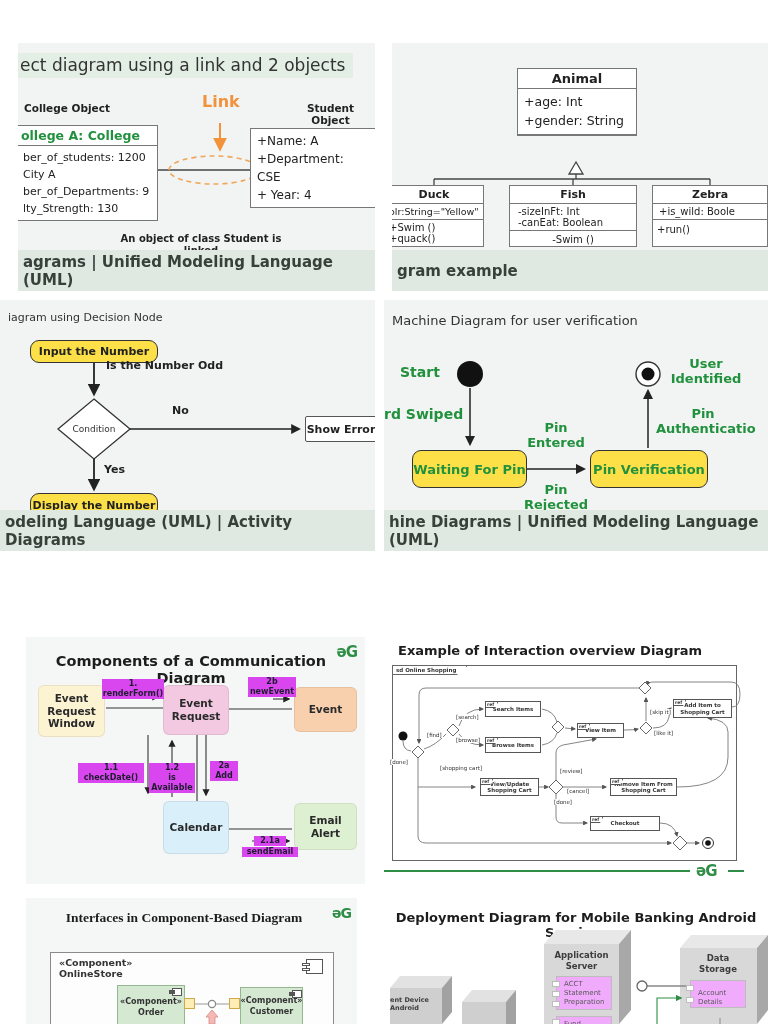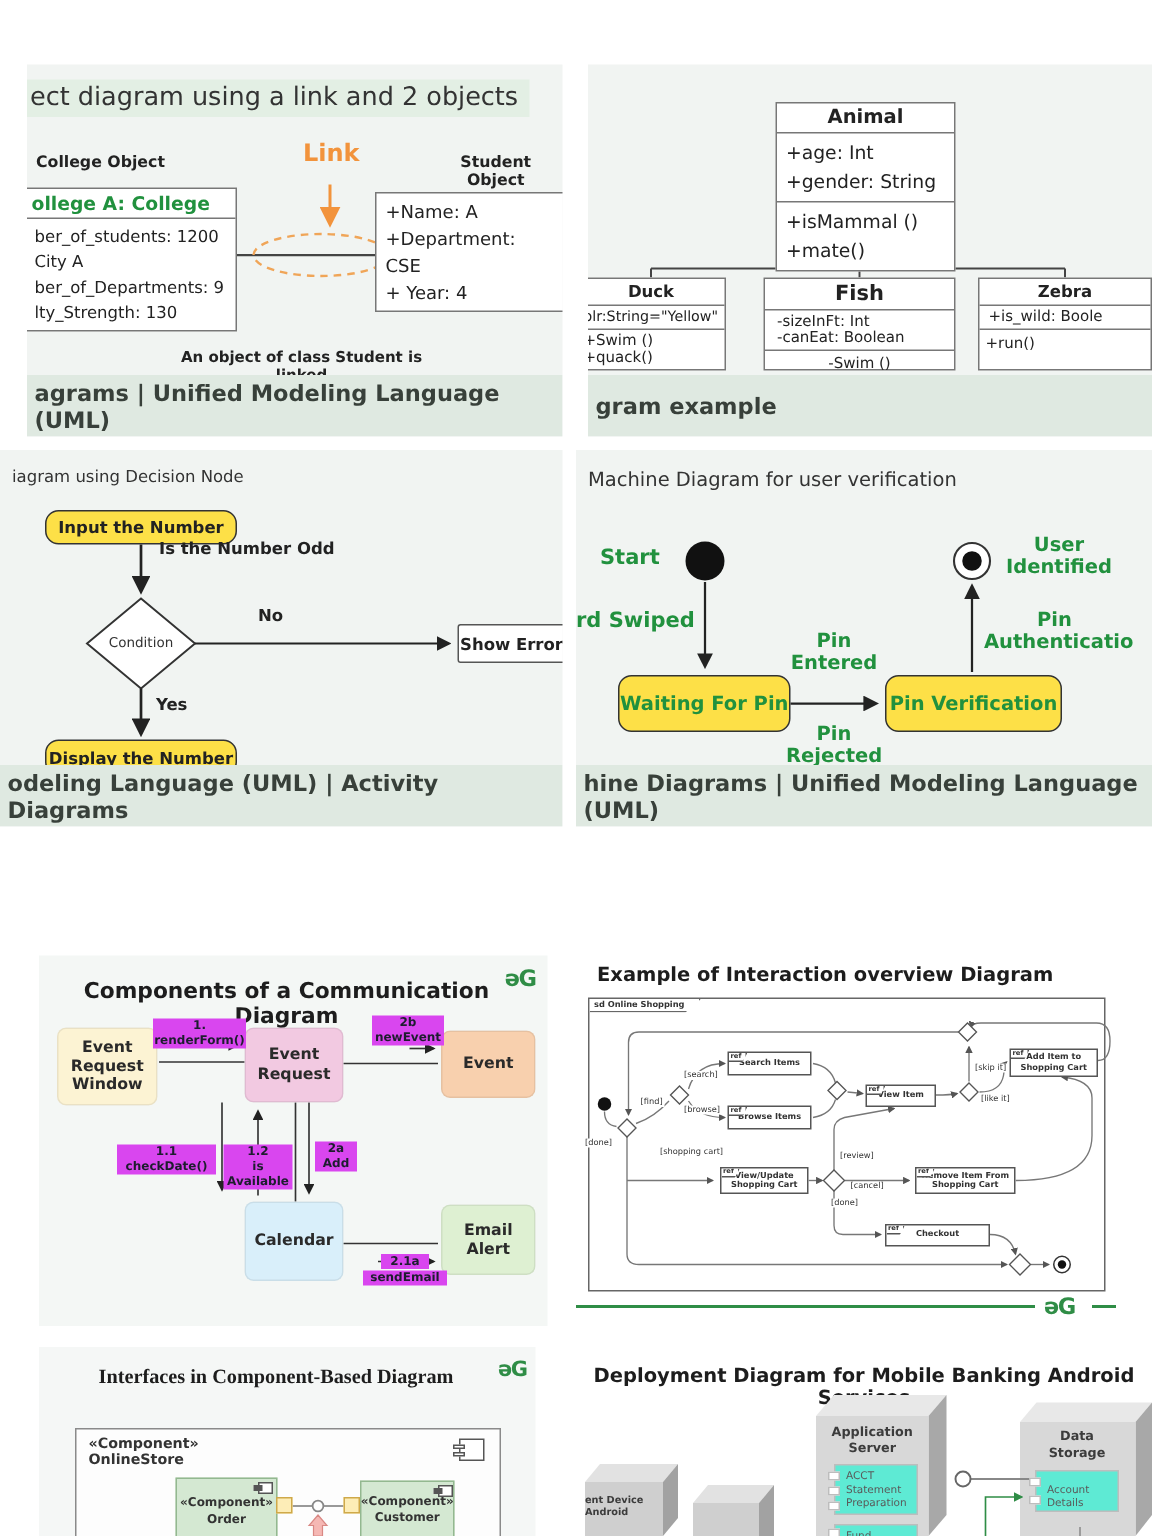--- a/index.html
+++ b/index.html
@@ -31,21 +31,21 @@
           clip-path:polygon(0 0,100% 0,72% 100%,0 100%);line-height:1.2;}
   .guard{position:absolute;font-size:5.5px;color:#333;background:#fff;padding:0 1px;line-height:1.1;white-space:nowrap;}
   .gfglogo{position:absolute;font-weight:bold;color:#2f8d46;letter-spacing:-1px;}
   .cicon{position:absolute;border:1.3px solid #555;background:#fff;box-sizing:border-box;}
   .cicon .tab{position:absolute;left:-5px;width:8px;height:3px;border:1px solid #555;background:#fff;box-sizing:border-box;}
   .greenbox{position:absolute;background:#d4e8d2;border:1px solid #93b890;box-sizing:border-box;
             display:flex;align-items:center;justify-content:center;font-size:8px;font-weight:bold;
             color:#333;text-align:center;line-height:1.3;white-space:pre-line;}
   .port{position:absolute;width:11px;height:11px;background:#fdedb7;border:1px solid #cfa94a;box-sizing:border-box;}
   .dplbl{position:absolute;font-weight:bold;color:#3c3c3c;text-align:center;white-space:pre-line;line-height:1.25;}
-  .dpbox{position:absolute;background:#5eead4;border:1px solid #bdbdbd;box-sizing:border-box;color:#5a5a5a;
+  .dpbox{position:absolute;background:#f0abfc;border:1px solid #bdbdbd;box-sizing:border-box;color:#5a5a5a;
          font-size:7px;line-height:1.3;white-space:pre-line;padding:3px 2px 0 7px;}
   .dport{position:absolute;width:8px;height:6px;background:#fff;border:1px solid #bdbdbd;box-sizing:border-box;}
 </style>
 </head>
 <body>
 
 <div class="panel bgp" style="left:18px;top:43px;width:357px;height:248px;">
   <div class="lbl" data-bind="object.title" style="left:0;top:10px;font-weight:normal;font-size:17px;color:#333;background:#e3efe4;padding:2px 8px 3px 2px;text-align:left;">ect diagram using a link and 2 objects</div>
   <div class="lbl" data-bind="object.college_label" style="left:6px;top:59px;font-size:10.5px;">College Object</div>
   <div class="lbl glbl" data-bind="object.link_label" style="left:184px;top:50px;font-size:16px;color:#f2933c;">Link</div>
@@ -81,31 +81,29 @@
 
 <div class="panel bgp" style="left:392px;top:43px;width:376px;height:248px;">
   <svg class="wires" width="376" height="248">
     <path d="M184,131 V136 M42,136 H318 M42,136 V142 M181,136 V142 M318,136 V142" stroke="#444" stroke-width="1.3" fill="none"></path>
     <polygon points="184,119 177,131 191,131" fill="#fff" stroke="#444" stroke-width="1.3"></polygon>
   </svg>
   <div class="umlbox" style="left:125px;top:25px;width:120px;">
     <div class="hdr" data-bind="cls.animal_name" style="font-size:13px;">Animal</div>
     <div class="sec" data-bind="cls.animal_attrs" style="font-size:12.5px;border-bottom:1px solid #777;line-height:1.55;">+age: Int
 +gender: String</div>
-    <div class="sec" data-bind="cls.animal_ops" style="font-size:12.5px;line-height:1.55;">+isMammal ()
-+mate()</div>
   </div>
   <div class="umlbox" style="left:-8px;top:142px;width:100px;height:62px;">
     <div class="hdr" data-bind="cls.duck_name" style="font-size:11px;">Duck</div>
     <div class="sec" data-bind="cls.duck_attr" style="font-size:9.5px;border-bottom:1px solid #777;padding:2px 4px;">olr:String="Yellow"</div>
     <div class="sec" data-bind="cls.duck_ops" style="font-size:10px;padding:2px 4px;">+Swim ()
 +quack()</div>
   </div>
   <div class="umlbox" style="left:117px;top:142px;width:128px;height:62px;">
-    <div class="hdr" data-bind="cls.fish_name" style="font-size:14px;">Fish</div>
+    <div class="hdr" data-bind="cls.fish_name" style="font-size:11px;">Fish</div>
     <div class="sec" data-bind="cls.fish_attrs" style="font-size:10px;border-bottom:1px solid #777;padding:2px 8px;">-sizeInFt: Int
 -canEat: Boolean</div>
     <div class="sec" data-bind="cls.fish_op" style="font-size:10px;text-align:center;padding:3px;">-Swim ()</div>
   </div>
   <div class="umlbox" style="left:260px;top:142px;width:116px;height:62px;">
     <div class="hdr" data-bind="cls.zebra_name" style="font-size:11px;">Zebra</div>
     <div class="sec" data-bind="cls.zebra_attr" style="font-size:10px;border-bottom:1px solid #777;padding:2px 6px;">+is_wild: Boole</div>
     <div class="sec" data-bind="cls.zebra_op" style="font-size:10px;text-align:left;padding:4px;">+run()</div>
   </div>
   <div class="footerbar">

